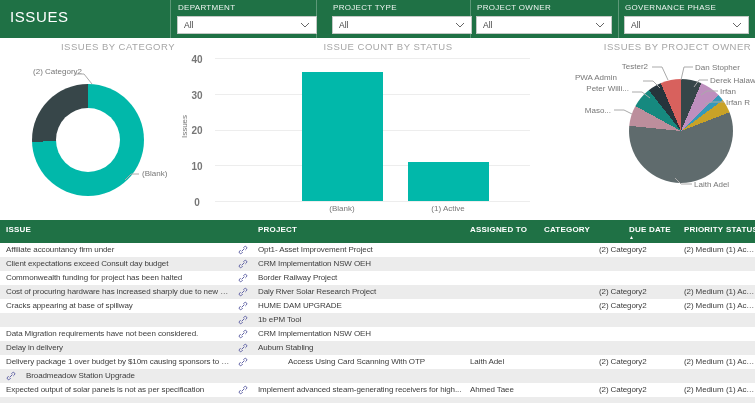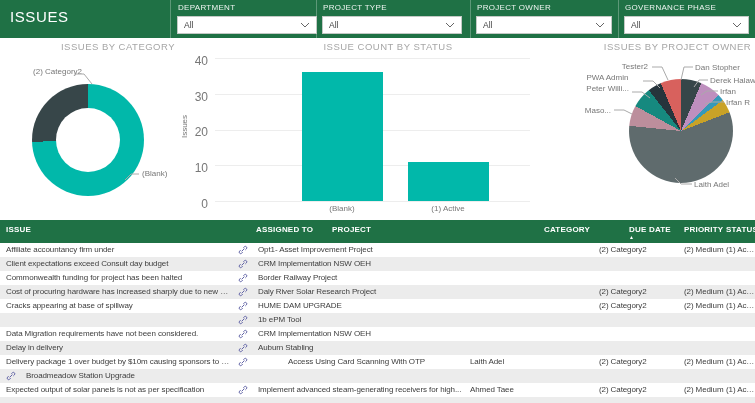--- a/index.html
+++ b/index.html
@@ -25,21 +25,21 @@
   
   #donut { position:absolute; left:32px; top:84px; width:112px; height:112px; border-radius:50%; }
   #donut-hole { position:absolute; left:56px; top:108px; width:64px; height:64px;
     border-radius:50%; background:#fff; }
   .slice-label { position:absolute; font-size:8px; color:#777; white-space:nowrap; }
 
   
   #bar-plot { position:absolute; left:215px; top:58px; width:315px; height:143px; }
   .gridline { position:absolute; left:0; right:0; height:1px; background:#EDEDED; }
   .bar { position:absolute; bottom:0; width:81px; background:#01B8AA; }
-  .ytick { position:absolute; width:22px; text-align:right; font-size:12px; color:#777; }
+  .ytick { position:absolute; width:22px; text-align:center; font-size:10px; color:#777;font-weight:bold; }
   #y-axis-title { position:absolute; left:162px; top:122px; width:44px; text-align:center;
     font-size:8px; color:#777; transform:rotate(-90deg); }
   .xcat { position:absolute; top:204px; width:70px; text-align:center; font-size:8px; color:#777; }
 
   
   #pie { position:absolute; left:629px; top:79px; width:104px; height:104px; border-radius:50%; }
   #leader-lines { position:absolute; left:0; top:38px; width:755px; height:180px;
     pointer-events:none; }
 
   
@@ -75,21 +75,21 @@
 
   <div class="slicer" style="left:176px;width:142px">
     <div class="slicer-label">DEPARTMENT</div>
     <div class="dropdown">
       <span>All</span>
       <svg width="10" height="6" viewBox="0 0 10 6">
           <polyline points="1,1 5,5 9,1" fill="none" stroke="#666" stroke-width="1"></polyline>
         </svg>
     </div>
   </div>
-  <div class="slicer" style="left:321px;width:142px">
+  <div class="slicer" style="left:331px;width:142px">
     <div class="slicer-label">PROJECT TYPE</div>
     <div class="dropdown">
       <span>All</span>
       <svg width="10" height="6" viewBox="0 0 10 6">
           <polyline points="1,1 5,5 9,1" fill="none" stroke="#666" stroke-width="1"></polyline>
         </svg>
     </div>
   </div>
   <div class="slicer" style="left:475px;width:138px">
     <div class="slicer-label">PROJECT OWNER</div>
@@ -135,21 +135,21 @@
   <div class="gridline" style="top:100%"></div>
   <div class="bar" style="left: 87px; height: 90%;"></div>
   <div class="bar" style="left: 193px; height: 27.5%;"></div>
 </div>
 <div class="xcat" style="left:307px">(Blank)</div>
 <div class="xcat" style="left:413px">(1) Active</div>
 
 <div id="pie" style="background: conic-gradient(rgb(55, 70, 73) 0deg, rgb(55, 70, 73) 22.9787deg, rgb(190, 143, 190) 22.9787deg, rgb(190, 143, 190) 45.9574deg, rgb(53, 153, 184) 45.9574deg, rgb(53, 153, 184) 53.617deg, rgb(201, 162, 39) 53.617deg, rgb(201, 162, 39) 68.9362deg, rgb(95, 107, 109) 68.9362deg, rgb(95, 107, 109) 275.745deg, rgb(188, 142, 156) 275.745deg, rgb(188, 142, 156) 298.723deg, rgb(22, 137, 127) 298.723deg, rgb(22, 137, 127) 321.702deg, rgb(38, 52, 60) 321.702deg, rgb(38, 52, 60) 337.021deg, rgb(216, 97, 93) 337.021deg, rgb(216, 97, 93) 360deg);"></div>
 <div class="slice-label" style="left:610px;top:62px;width:38px;text-align:right">Tester2</div>
 <div class="slice-label" style="left:695px;top:63px">Dan Stopher</div>
-<div class="slice-label" style="left:575px;top:73px;width:65px;text-align:center">PWA Admin</div>
+<div class="slice-label" style="left:575px;top:73px;width:65px;text-align:left">PWA Admin</div>
 <div class="slice-label" style="left:710px;top:76px">Derek Halaw</div>
 <div class="slice-label" style="left:575px;top:84px;width:54px;text-align:right">Peter Willi...</div>
 <div class="slice-label" style="left:720px;top:87px">Irfan</div>
 <div class="slice-label" style="left:726px;top:98px">Irfan R</div>
 <div class="slice-label" style="left:575px;top:106px;width:36px;text-align:right">Maso...</div>
 <div class="slice-label" style="left:694px;top:180px">Laith Adel</div>
 
 <svg id="leader-lines">
   <g fill="none" stroke="#AAAAAA" stroke-width="1">
 
@@ -165,22 +165,22 @@
     <polyline points="724,64 712,64 705,66"></polyline>
     <polyline points="614,72 624,72 632,76"></polyline>
     <polyline points="692,146 681,146 675,140"></polyline>
   </g>
 </svg>
 
 <div id="table">
   <div id="thead">
     <div class="hcell c-issue">ISSUE</div>
     <div class="hcell c-iconcol"></div>
+    <div class="hcell c-project">PROJECT</div>
     <div class="hcell c-assigned">ASSIGNED TO</div>
-    <div class="hcell c-project">PROJECT</div>
     <div class="hcell c-category">CATEGORY</div>
     <div class="hcell c-due">
       <span>DUE DATE</span>
       <span class="sort-arrow">▲</span>
     </div>
     <div class="hcell c-priority">PRIORITY</div>
     <div class="hcell c-status">STATUS</div>
   </div>
   <div id="tbody">
       <div class="trow">

